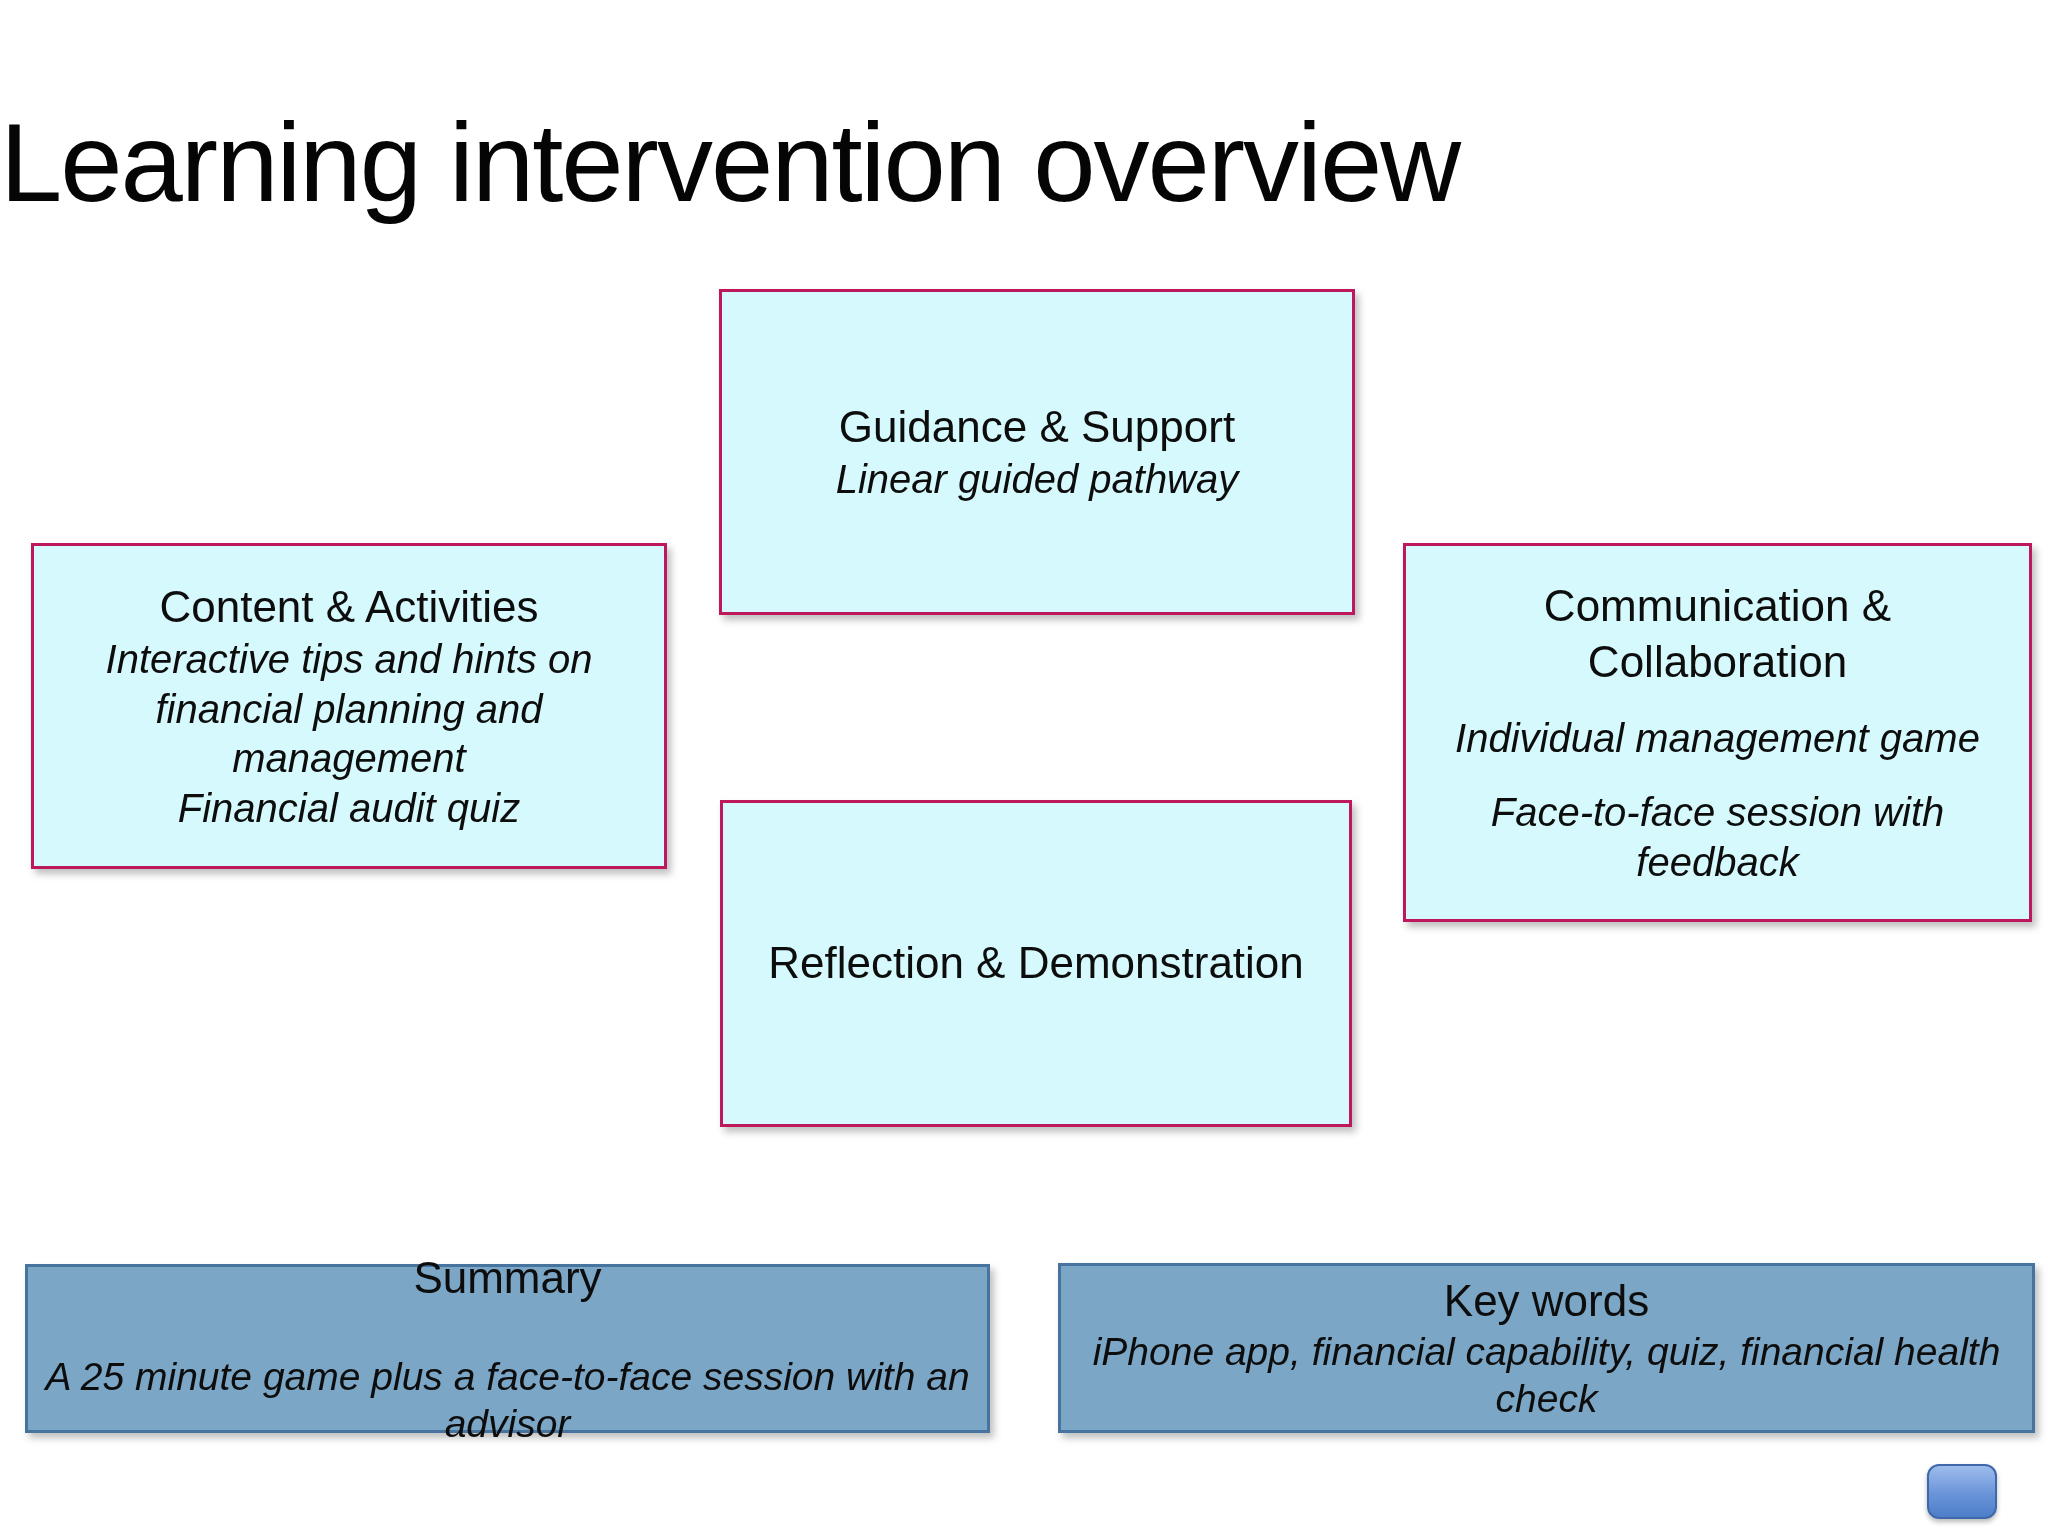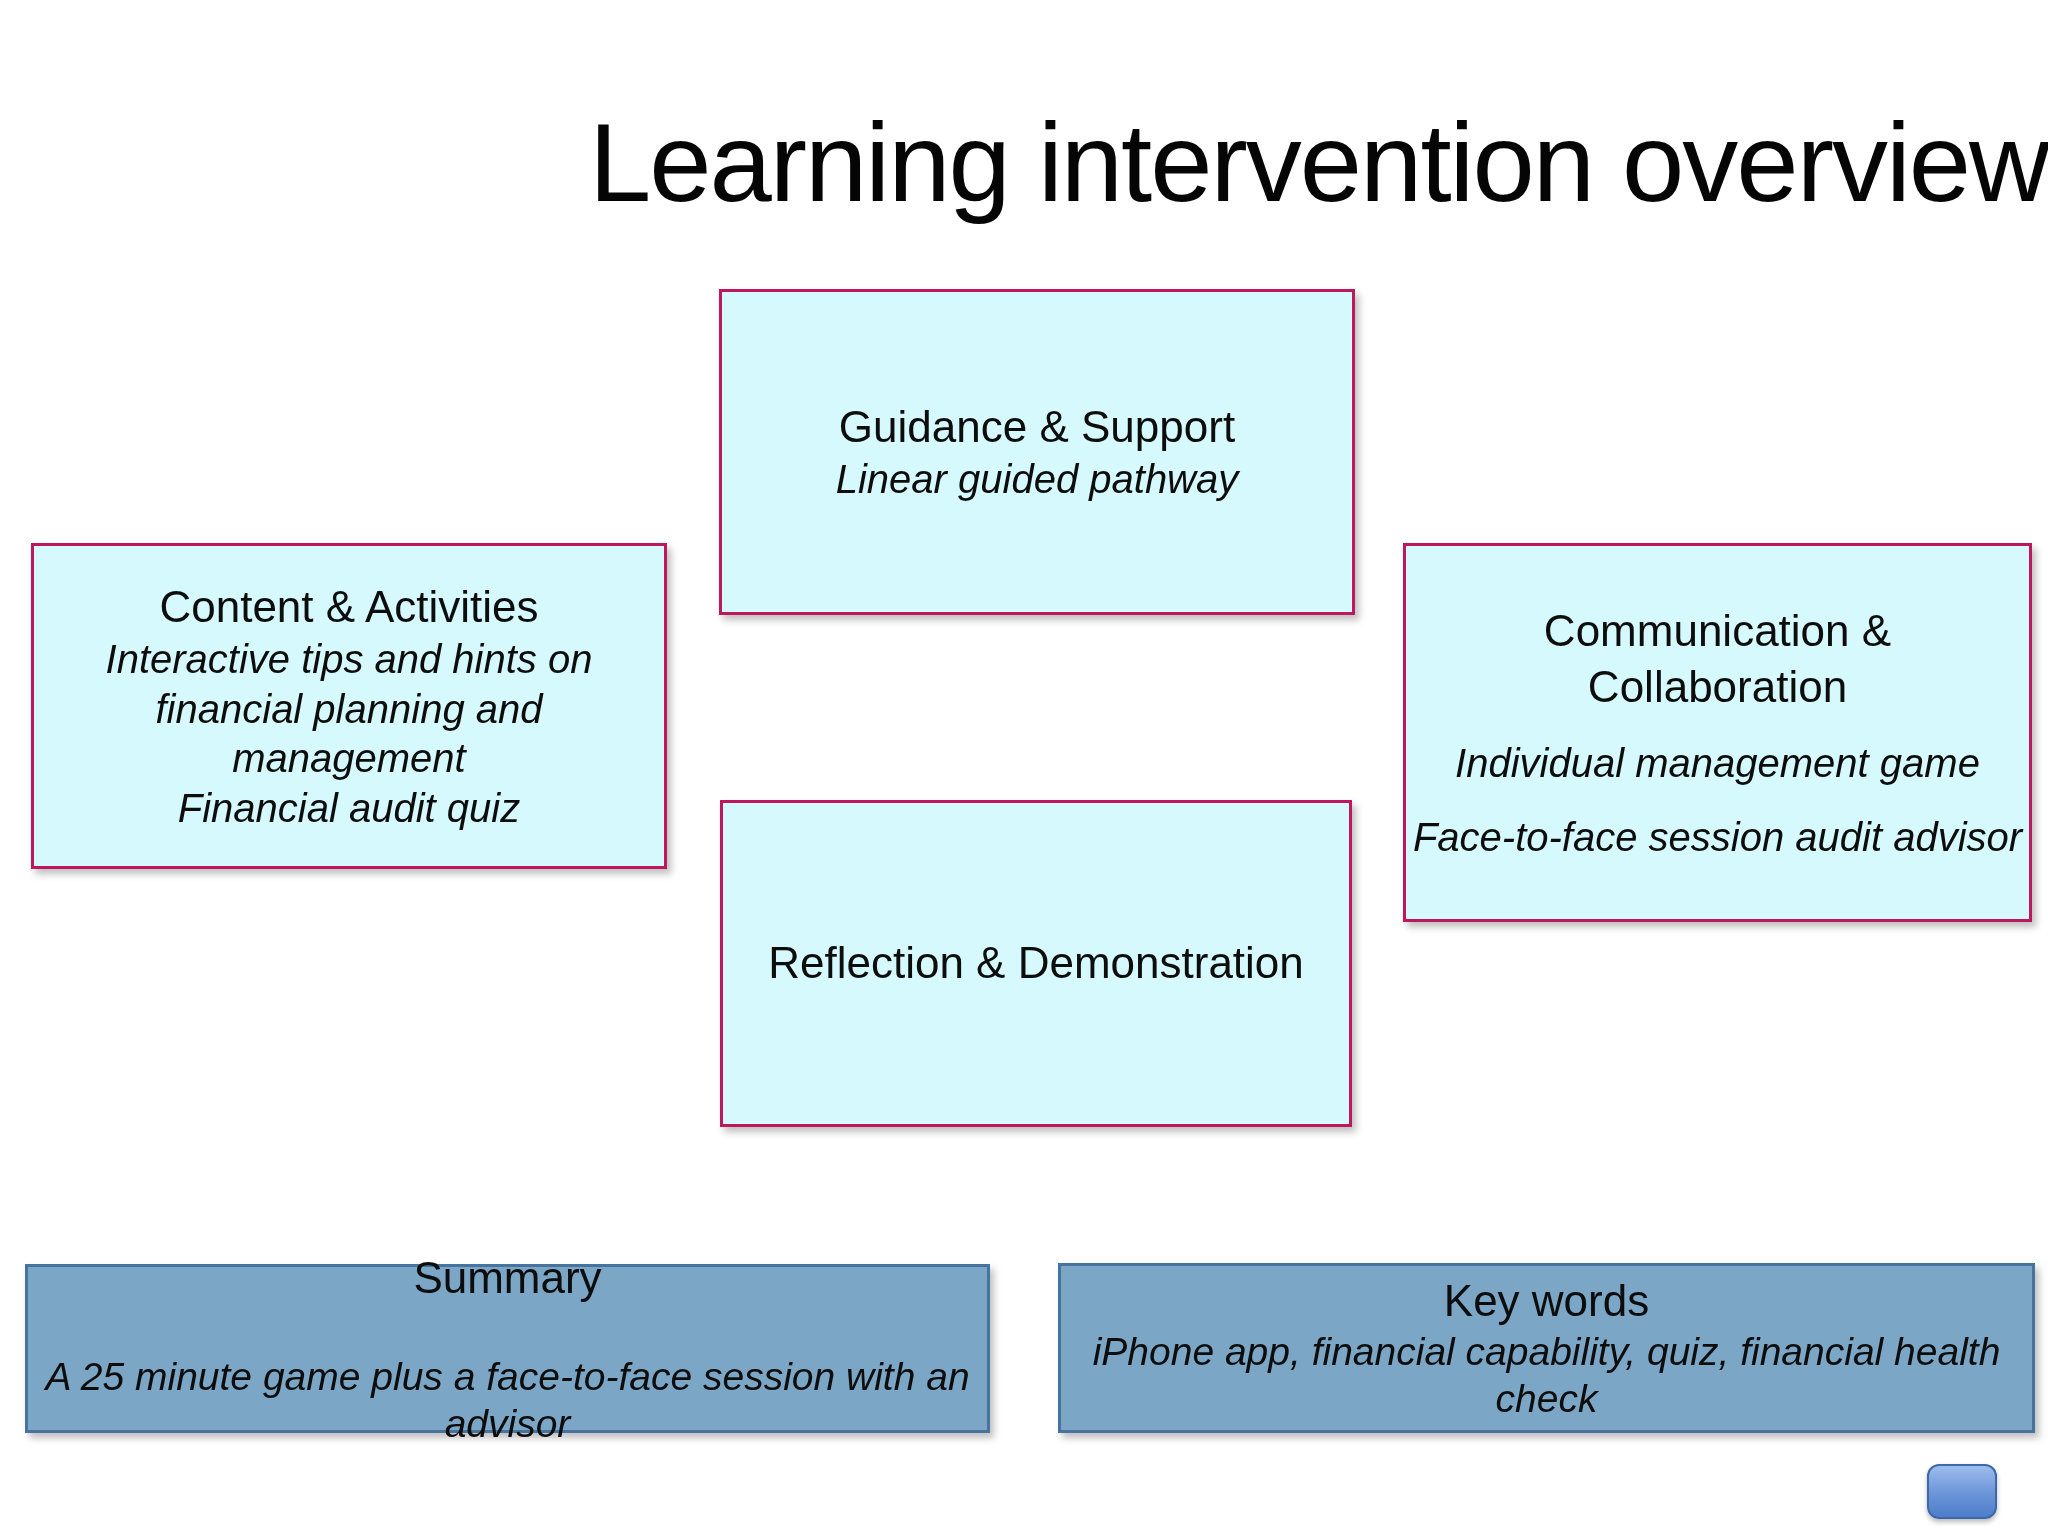--- a/index.html
+++ b/index.html
@@ -15,21 +15,21 @@
     height: 1536px;
     background: #ffffff;
     overflow: hidden;
   }
   .slide-title {
     position: absolute;
     left: 0;
     top: 96px;
     width: 100%;
     margin: 0;
-    text-align: right;
+    text-align: left;
     font-size: 112px;
     font-weight: 400;
     letter-spacing: -2px;
     color: #050505;
     line-height: 1.2;
   }
   .box {
     position: absolute;
     box-sizing: border-box;
     border: 3px solid #be185d;
@@ -92,21 +92,21 @@
 
   <div class="box box--cyan" id="box-content">
     <div class="box-title">Content &amp; Activities</div>
     <div class="box-sub">Interactive tips and hints on financial planning and management</div>
     <div class="box-sub">Financial audit quiz</div>
   </div>
 
   <div class="box box--cyan" id="box-communication">
     <div class="box-title">Communication &amp; Collaboration</div>
     <div class="box-sub">Individual management game</div>
-    <div class="box-sub">Face-to-face session audit advisor</div>
+    <div class="box-sub">Face-to-face session with feedback</div>
   </div>
 
   <div class="box box--cyan" id="box-reflection">
     <div class="box-title">Reflection &amp; Demonstration</div>
   </div>
 
   <div class="box box--blue" id="box-summary">
     <div class="box-title">Summary</div>
     <div class="box-sub">A 25 minute game plus a face-to-face session with an advisor</div>
   </div>

